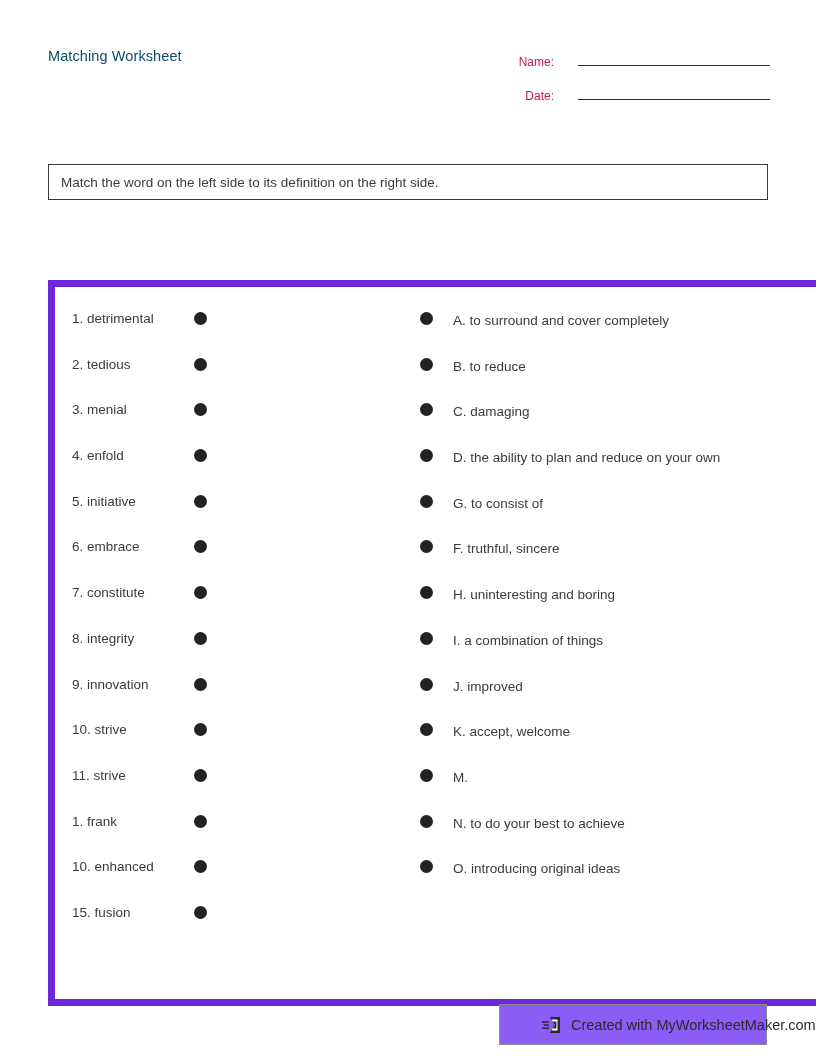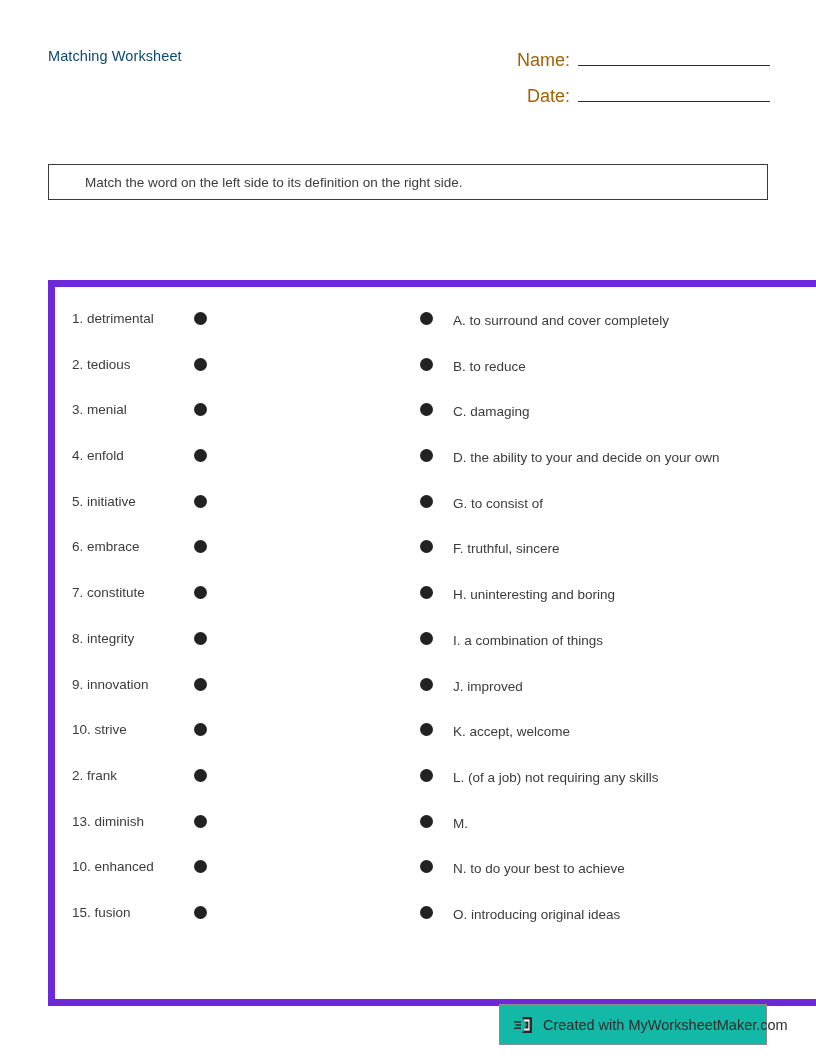--- a/index.html
+++ b/index.html
@@ -33,43 +33,42 @@
     top: 48px;
     width: 330px;
   }
   .field-row {
     display: flex;
     align-items: baseline;
     justify-content: flex-end;
     margin-bottom: 13px;
   }
   .field-label {
-    font-size: 18px;
-    color: #a16207;
-    margin-right: 8px;
+    font-size: 12px;
+    color: #be185d;
+    margin-right: 24px;
     white-space: nowrap;
   }
   .field-line {
     width: 192px;
     border-bottom: 1.3px solid #2c2c2c;
     height: 17px;
   }
 
   
   .instruction-box {
     position: absolute;
     left: 48px;
     top: 164px;
     width: 720px;
     height: 36px;
     border: 1.2px solid #3a3a3a;
     box-sizing: border-box;
     display: flex;
     align-items: center;
-    padding-left: 24px;
   }
   .instruction-text {
     font-size: 13.5px;
     color: #3b3b3b;
     padding-left: 12px;
   }
 
   
   .match-panel {
     position: absolute;
@@ -145,21 +144,22 @@
   .footer-badge {
     position: absolute;
     left: 499px;
     top: 1004px;
     width: 268px;
     height: 41px;
     border: 1.1px solid #8c8c8c;
     box-sizing: border-box;
     display: flex;
     align-items: center;
-    background: #14b8a6;
+    background: #8b5cf6;
+    padding-left: 28px;
   }
   .footer-logo {
     margin-left: 13px;
     margin-right: 8px;
     flex: none;
     display: block;
   }
   .footer-text {
     font-size: 14.5px;
     color: #2b2b2b;
@@ -223,25 +223,25 @@
         </div>
         <div class="word-row">
           <span class="word-label">9. innovation</span>
           <span class="dot dot-left"></span>
         </div>
         <div class="word-row">
           <span class="word-label">10. strive</span>
           <span class="dot dot-left"></span>
         </div>
         <div class="word-row">
-          <span class="word-label">2. frank</span>
-          <span class="dot dot-left"></span>
-        </div>
-        <div class="word-row">
-          <span class="word-label">13. diminish</span>
+          <span class="word-label">11. strive</span>
+          <span class="dot dot-left"></span>
+        </div>
+        <div class="word-row">
+          <span class="word-label">1. frank</span>
           <span class="dot dot-left"></span>
         </div>
         <div class="word-row">
           <span class="word-label">10. enhanced</span>
           <span class="dot dot-left"></span>
         </div>
         <div class="word-row">
           <span class="word-label">15. fusion</span>
           <span class="dot dot-left"></span>
         </div>
@@ -254,21 +254,21 @@
         <div class="def-row">
           <span class="dot"></span>
           <span class="def-text">B. to reduce</span>
         </div>
         <div class="def-row">
           <span class="dot"></span>
           <span class="def-text">C. damaging</span>
         </div>
         <div class="def-row">
           <span class="dot"></span>
-          <span class="def-text">D. the ability to your and decide on your own</span>
+          <span class="def-text">D. the ability to plan and reduce on your own</span>
         </div>
         <div class="def-row">
           <span class="dot"></span>
           <span class="def-text">G. to consist of</span>
         </div>
         <div class="def-row">
           <span class="dot"></span>
           <span class="def-text">F. truthful, sincere</span>
         </div>
         <div class="def-row">
@@ -279,24 +279,20 @@
           <span class="dot"></span>
           <span class="def-text">I. a combination of things</span>
         </div>
         <div class="def-row">
           <span class="dot"></span>
           <span class="def-text">J. improved</span>
         </div>
         <div class="def-row">
           <span class="dot"></span>
           <span class="def-text">K. accept, welcome</span>
-        </div>
-        <div class="def-row">
-          <span class="dot"></span>
-          <span class="def-text">L. (of a job) not requiring any skills</span>
         </div>
         <div class="def-row">
           <span class="dot"></span>
           <span class="def-text">M.</span>
         </div>
         <div class="def-row">
           <span class="dot"></span>
           <span class="def-text">N. to do your best to achieve</span>
         </div>
         <div class="def-row">

